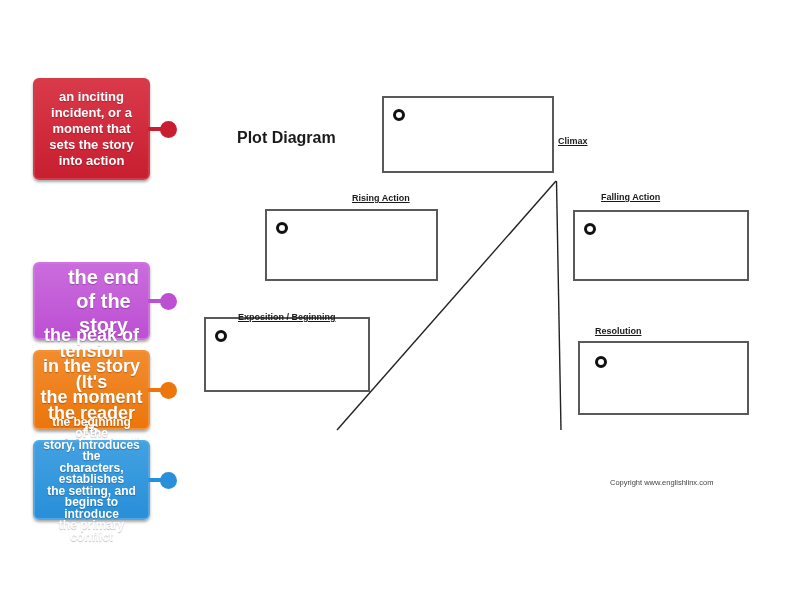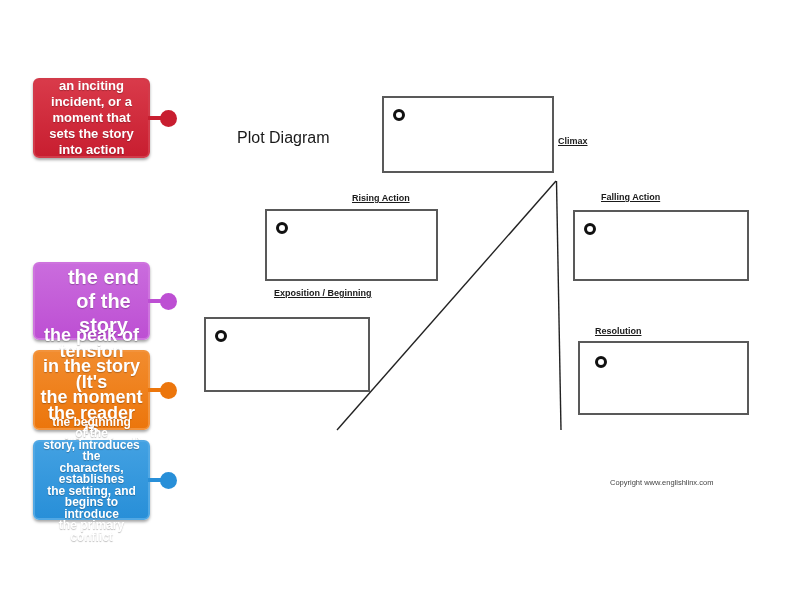--- a/index.html
+++ b/index.html
@@ -9,36 +9,36 @@
   }
   
   .card{
     position:absolute;left:33px;width:117px;box-sizing:border-box;
     border-radius:6px;display:flex;align-items:center;justify-content:center;
     text-align:center;color:#ffffff;font-weight:bold;
     box-shadow:0 2px 3px rgba(0,0,0,0.35);
     padding:2px 4px;cursor:grab;
   }
   .card-text{white-space:pre-line;text-shadow:0 1px 1px rgba(0,0,0,0.25);}
-  .c0{top:78px;height:80px;background:linear-gradient(#d93a4a,#c81e30);border:2px solid #d23b4a;font-size:13px;line-height:16px;}
+  .c0{top:78px;height:102px;background:linear-gradient(#d93a4a,#c81e30);border:2px solid #d23b4a;font-size:13px;line-height:16px;}
   .c1{top:168px;height:80px;background:linear-gradient(#3aa85e,#28954a);border:2px solid #46ab66;font-size:15.5px;line-height:19px;}
   .c2{top:262px;height:78px;background:linear-gradient(#ca6cdd,#bd4fd3);border:2px solid #ce74de;font-size:20px;line-height:24px;padding-left:28px;}
   .c3{top:350px;height:80px;background:linear-gradient(#f28c2e,#ec760c);border:2px solid #f2933c;font-size:18px;line-height:15.5px;}
   .c4{top:440px;height:80px;background:linear-gradient(#43a1e2,#288fd8);border:2px solid #51a8e4;font-size:12px;line-height:11.5px;}
   .stem{position:absolute;left:100%;top:50%;margin-top:-2px;width:16px;height:4px;}
   .dot{position:absolute;left:100%;top:50%;margin-left:12px;margin-top:-8.5px;width:17px;height:17px;border-radius:50%;}
   .c0 .stem,.c0 .dot{background:#c81e30;}
   .c1 .stem,.c1 .dot{background:#28954a;}
   .c2 .stem,.c2 .dot{background:#bd4fd3;}
   .c3 .stem,.c3 .dot{background:#ec760c;}
   .c4 .stem,.c4 .dot{background:#288fd8;}
   
   .title{
     position:absolute;left:237px;top:129px;margin:0;
-    font-size:16px;font-weight:normal;color:#1a1a1a;
+    font-size:16px;font-weight:bold;color:#1a1a1a;
   }
   .plot-lines{position:absolute;left:0;top:0;width:800px;height:600px;}
   .dropzone{
     position:absolute;box-sizing:border-box;background:#ffffff;
     border:2px solid #595959;
   }
   .z-climax{left:382px;top:96px;width:172px;height:77px;}
   .z-rising{left:265px;top:209px;width:173px;height:72px;}
   .z-falling{left:573px;top:210px;width:176px;height:71px;}
   .z-exposition{left:204px;top:317px;width:166px;height:75px;}
@@ -47,21 +47,21 @@
     position:absolute;left:9px;top:11px;width:6px;height:6px;
     border:3px solid #111111;border-radius:50%;background:#ffffff;
   }
   .z-resolution .pin{left:15px;top:13px;}
   .zone-label{
     position:absolute;font-size:9px;font-weight:bold;color:#1a1a1a;white-space:nowrap;text-decoration:underline;
   }
   .l-climax{left:558px;top:136px;}
   .l-rising{left:352px;top:193px;}
   .l-falling{left:601px;top:192px;}
-  .l-exposition{left:238px;top:288px;margin-left:36px;}
+  .l-exposition{left:238px;top:312px;}
   .l-resolution{left:595px;top:326px;}
   .copyright{
     position:absolute;left:610px;top:478px;font-size:7.5px;color:#444444;
   }
 </style>
 </head>
 <body>
 
 <div class="stage">
 

